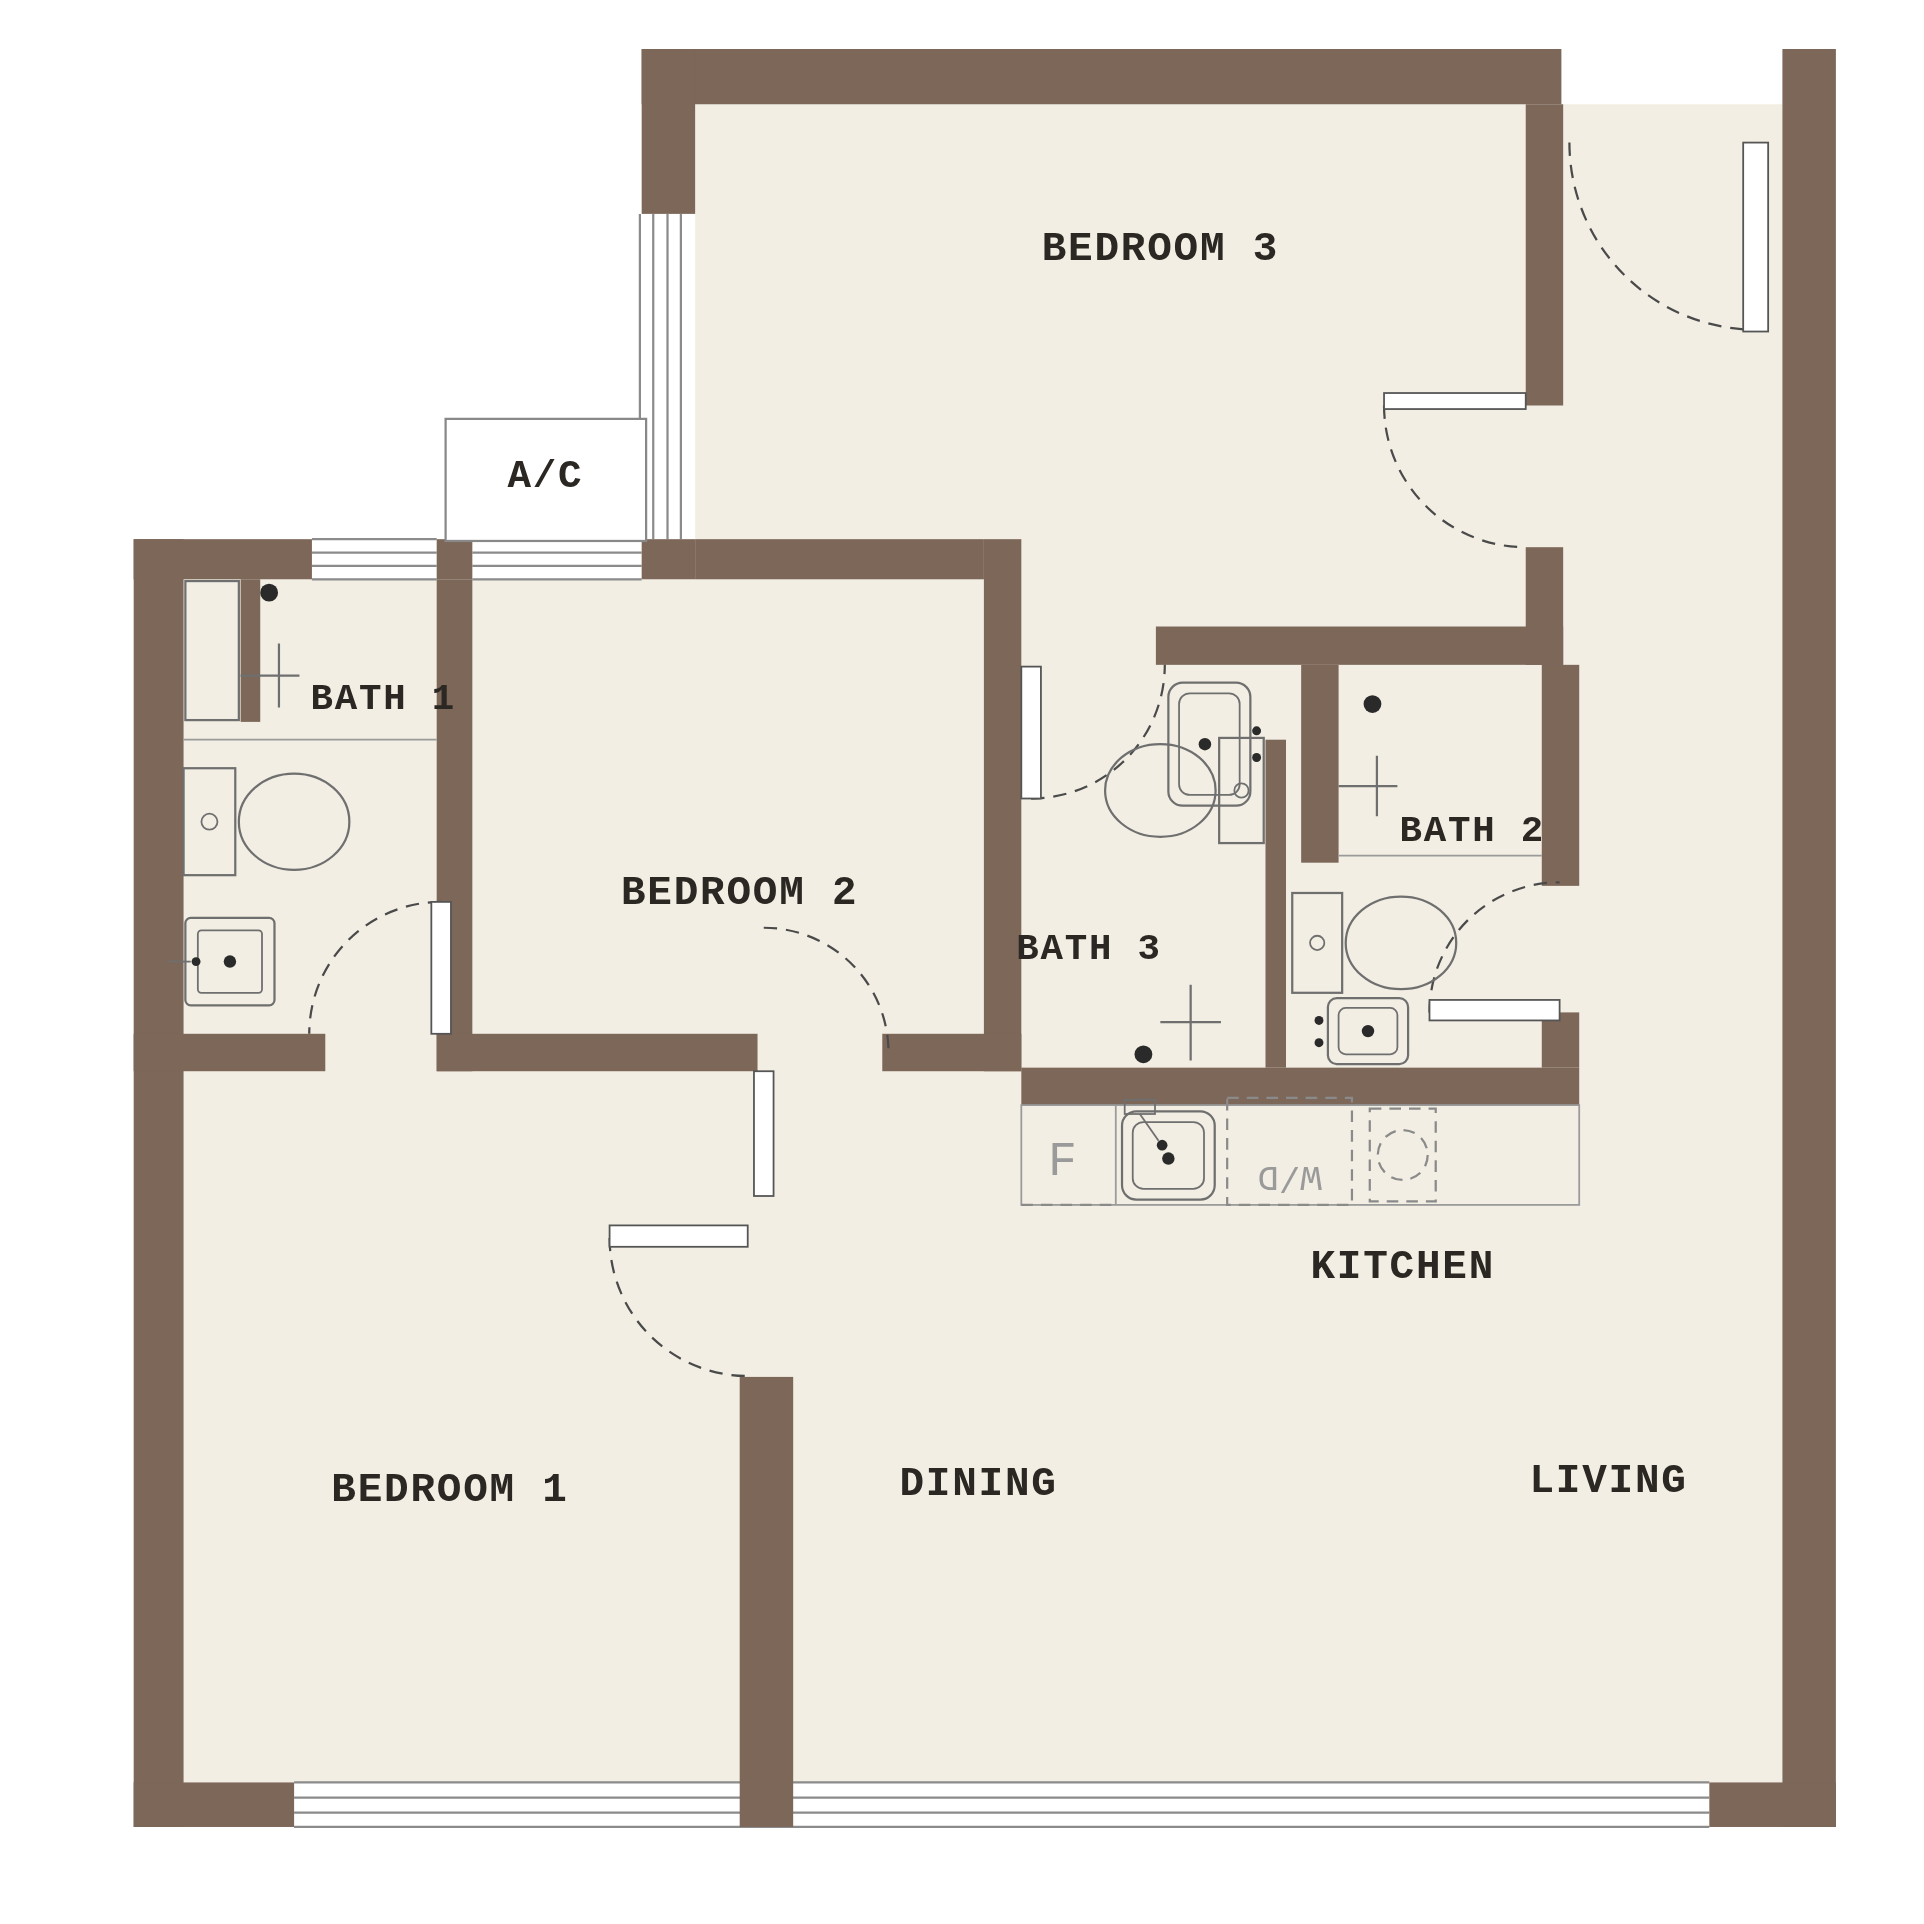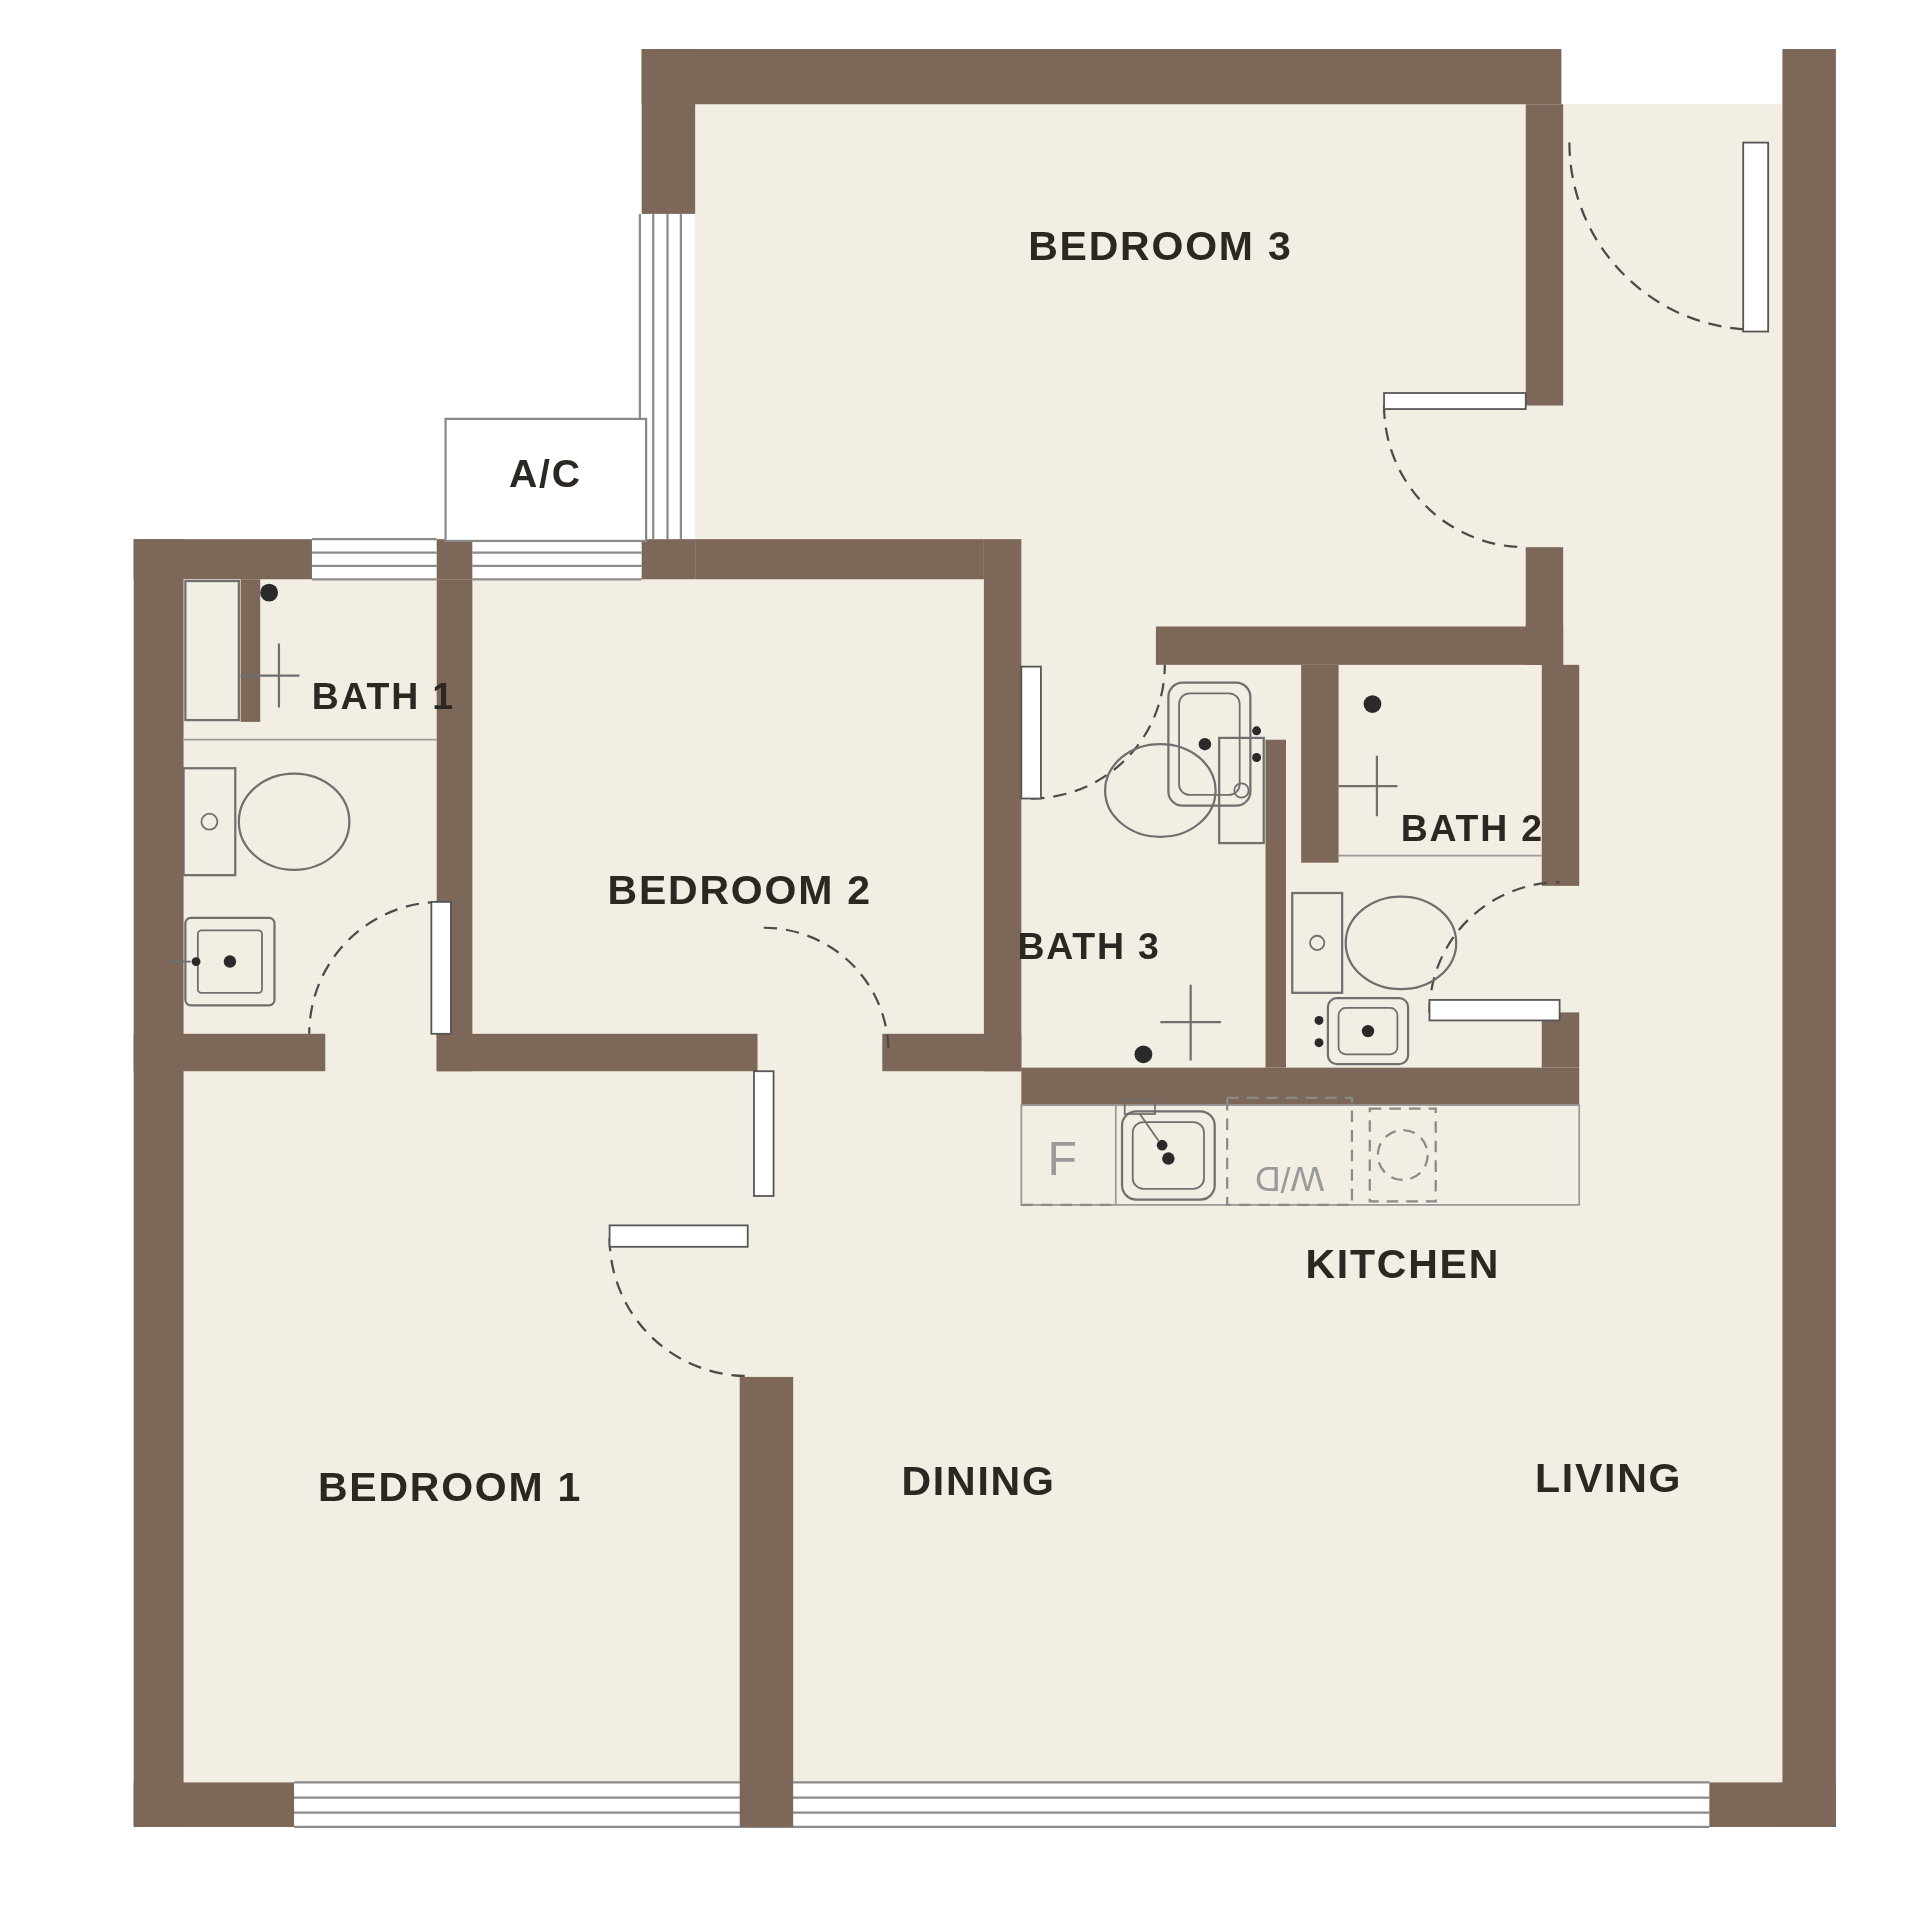--- a/index.html
+++ b/index.html
@@ -1,17 +1,17 @@
 <!DOCTYPE html>
 <html style="font-size:14.3px"><head>
 <meta charset="utf-8">
 <style>
   html,body{margin:0;padding:0;background:#ffffff;}
   #stage{position:relative;width:1925px;height:1925px;background:#ffffff;
-         font-family:Liberation Sans, sans-serif;}
+         font-family:Liberation Mono, monospace;}
   svg{position:absolute;left:0;top:0;}
   .wall{fill:#7c6759;stroke:none;}
   .floor{fill:#f2eee3;stroke:none;}
   .winband{fill:#ffffff;}
   .winline{stroke:#8b8b8b;stroke-width:2.5;fill:none;}
   .fix{stroke:#6f6f6f;stroke-width:2.5;fill:none;}
   .fixthin{stroke:#6f6f6f;stroke-width:2;fill:none;}
   .drain{fill:#2a2a2a;stroke:none;}
   .arc{stroke:#4a4a4a;stroke-width:2.5;fill:none;stroke-dasharray:15 10;}
   .leaf{fill:#ffffff;stroke:#555555;stroke-width:2;}

